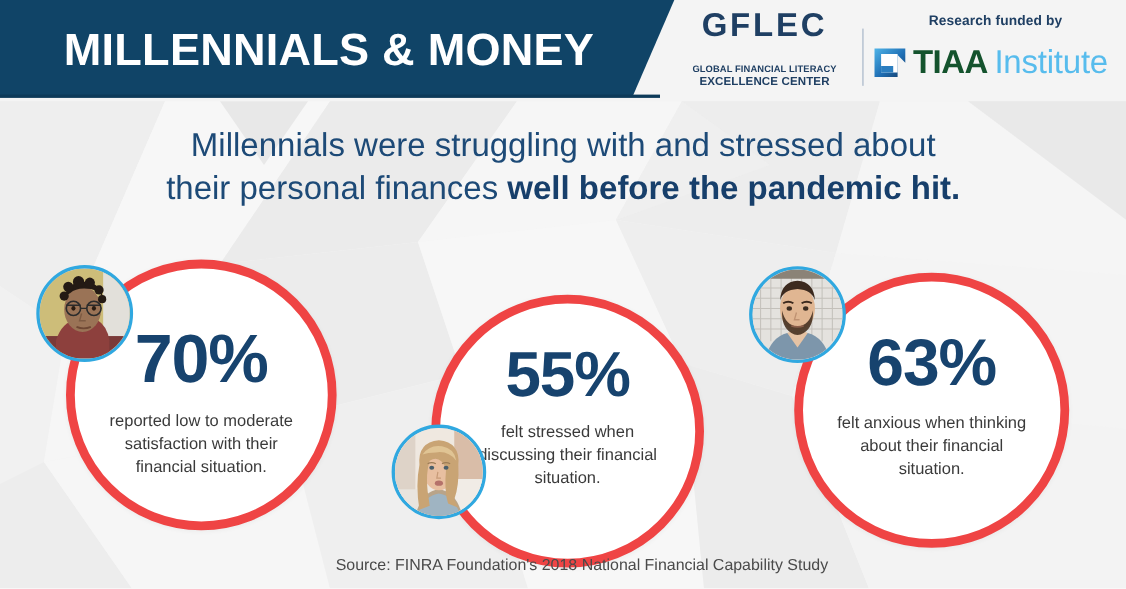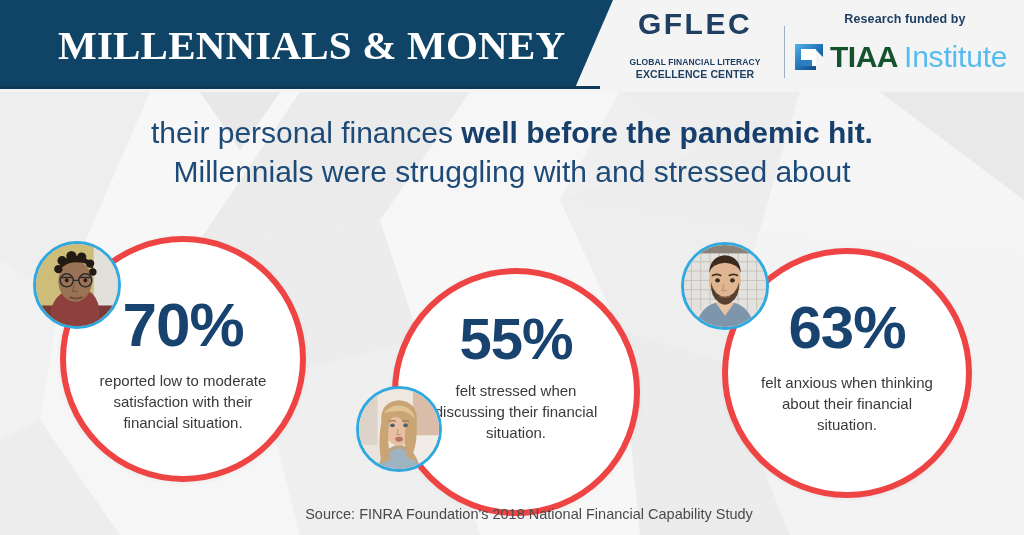--- a/index.html
+++ b/index.html
@@ -42,21 +42,21 @@
   .header-navy-svg {
     display: block;
   }
 
   .header-title {
     position: absolute;
     left: 58px;
     top: 20px;
     z-index: 3;
     color: #ffffff;
-    font-family: Liberation Serif, serif;
+    font-family: Liberation Sans, sans-serif;
     font-size: 41px;
     font-weight: bold;
     letter-spacing: 0.2px;
     line-height: 50px;
     white-space: nowrap;
   }
 
   
   .gflec-logo {
     position: absolute;
@@ -161,21 +161,21 @@
     font-weight: bold;
     color: #173f6b;
   }
 
   
   .stat {
     position: absolute;
     z-index: 4;
     border-radius: 50%;
     background: #ffffff;
-    border: 6px solid #ef4444;
+    border: 8px solid #ef4444;
     box-sizing: border-box;
     box-shadow: 0 1px 5px rgba(0,0,0,0.05);
   }
   .stat-inner {
     position: absolute;
     left: 0;
     right: 0;
     text-align: center;
   }
   .stat-value {
@@ -301,22 +301,22 @@
       </defs>
       <path d="M3,4 L31,4 L31,17 L24,10 L24,30 L3,30 Z" fill="url(#tiaaGrad)"></path>
       <path d="M9,9 L24,9 L24,26 L9,26 Z" fill="#ffffff"></path>
       <path d="M9,20 L20,20 L20,26 L9,26 Z" fill="#2b7ec0"></path>
     </svg>
     <span class="tiaa-word">TIAA</span>
     <span class="tiaa-institute">Institute</span>
   </div>
 
   <div class="headline">
+    <div>Millennials were struggling with and stressed about</div>
     <div><span>their personal finances </span><span class="bold">well before the pandemic hit.</span></div>
-    <div>Millennials were struggling with and stressed about</div>
   </div>
 
   <div class="stat" id="stat-1">
     <div class="stat-inner">
       <div class="stat-value">70%</div>
       <div class="stat-desc">reported low to moderate satisfaction with their financial situation.</div>
     </div>
   </div>
 
   <div class="stat" id="stat-2">

